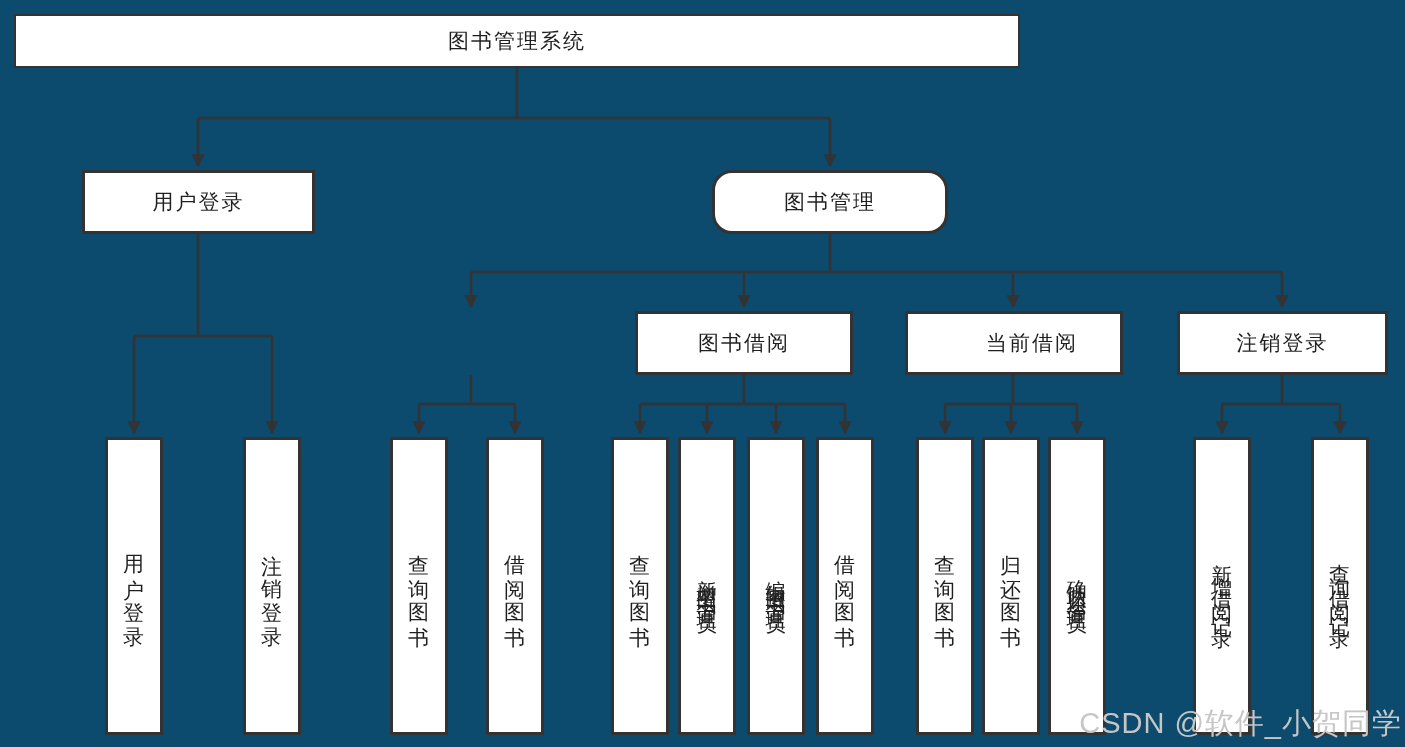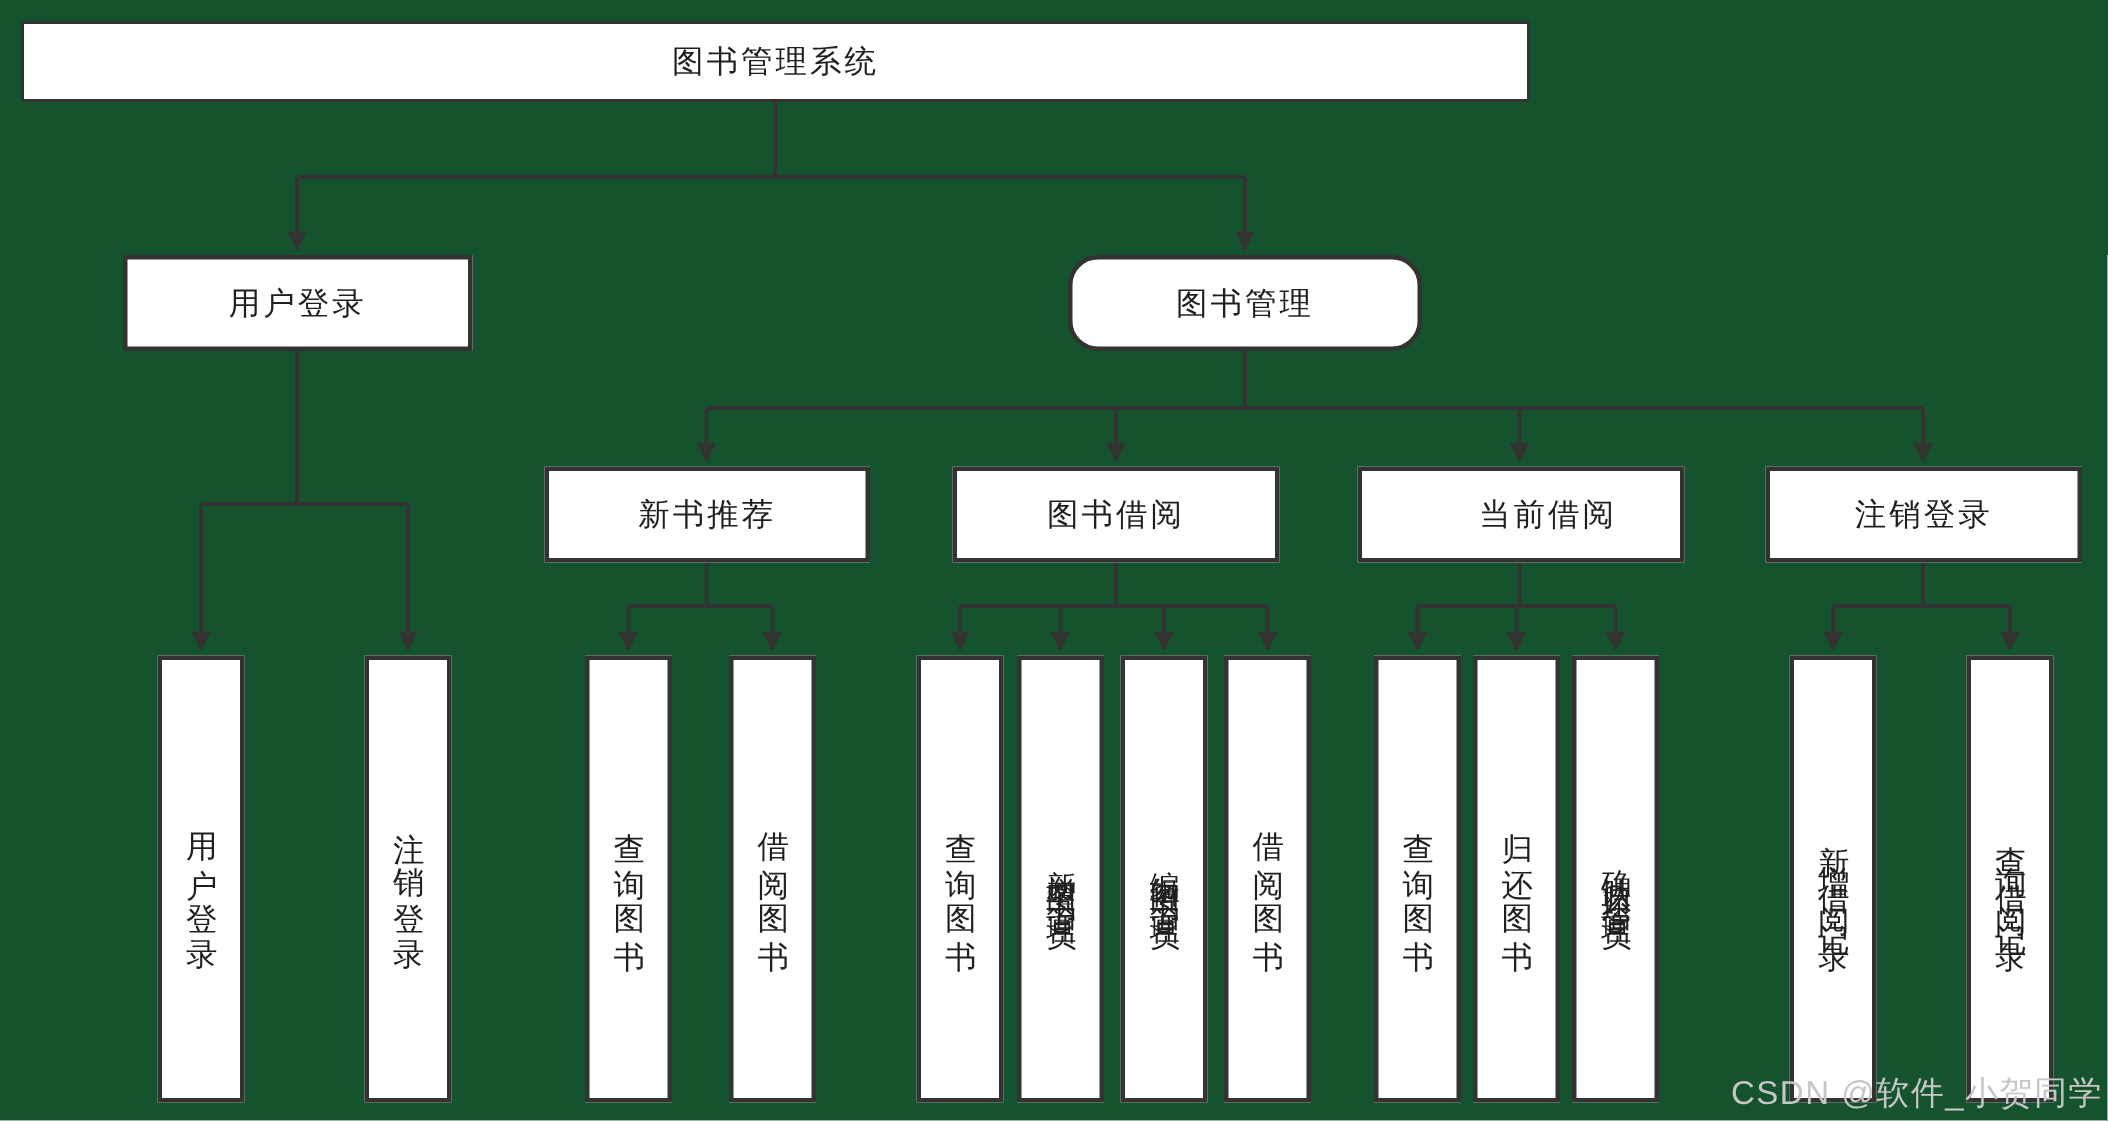--- a/index.html
+++ b/index.html
@@ -1,18 +1,18 @@
 <!DOCTYPE html>
 <html><head>
 <meta charset="utf-8">
 <style>
   html,body { margin:0; padding:0; background:#ffffff; }
   .canvas {
     position:relative; width:1405px; height:747px;
-    background:#14532d; overflow:hidden;
+    background:#0c4a6e; overflow:hidden;
     font-family:"Liberation Sans", sans-serif;
     color:#1f1f1f;
   }
   svg.wires { position:absolute; left:0; top:0; width:1405px; height:747px; }
   .node {
     position:absolute; box-sizing:border-box;
     background:#ffffff; border:3px solid #333333;
     display:flex; align-items:center; justify-content:center;
     font-size:21px; letter-spacing:2px; white-space:nowrap;
   }
@@ -21,21 +21,21 @@
     position:absolute; box-sizing:border-box; top:437px; height:298px; width:58px;
     background:#ffffff; border:3px solid #333333;
     writing-mode:vertical-rl; text-orientation:mixed;
     display:flex; align-items:center; justify-content:center;
     font-size:21px; letter-spacing:24px; line-height:1;
   }
   .leaf.mid  { letter-spacing:13px; }
   .leaf.long { letter-spacing:5px; font-size:20px; }
   .watermark {
     position:absolute; right:3px; bottom:3px;
-    font-size:22px; color:#c6c6c6; letter-spacing:1px;
+    font-size:29px; color:#c6c6c6; letter-spacing:1px;
     z-index:5;
   }
 </style>
 </head>
 <body>
 
 <div class="canvas">
 
   <svg class="wires" viewBox="0 0 1405 747" xmlns="http://www.w3.org/2000/svg">
     <defs>
@@ -73,21 +73,20 @@
       <path d="M1222 404 V433" marker-end="url(#arrow)"></path>
       <path d="M1340 404 V433" marker-end="url(#arrow)"></path>
     </g>
   </svg>
 
   <div class="node root" style="left:14px; top:14px; width:1006px; height:54px;">图书管理系统</div>
 
   <div class="node" style="left:82px; top:170px; width:233px; height:64px;">用户登录</div>
   <div class="node" style="left:712px; top:170px; width:236px; height:64px;border-radius:20px;">图书管理</div>
 
-  <div class="node" style="left:363px; top:311px; width:217px; height:64px;">新书推荐</div>
   <div class="node" style="left:635px; top:311px; width:218px; height:64px;text-align:center;">图书借阅</div>
   <div class="node" style="left:905px; top:311px; width:218px; height:64px;padding-left:36px;">当前借阅</div>
   <div class="node" style="left:1177px; top:311px; width:211px; height:64px;">注销登录</div>
 
   <div class="leaf" style="left:105px;">用户登录</div>
   <div class="leaf" style="left:243px;">注销登录</div>
 
   <div class="leaf" style="left:390px;">查询图书</div>
   <div class="leaf" style="left:486px;">借阅图书</div>
 

